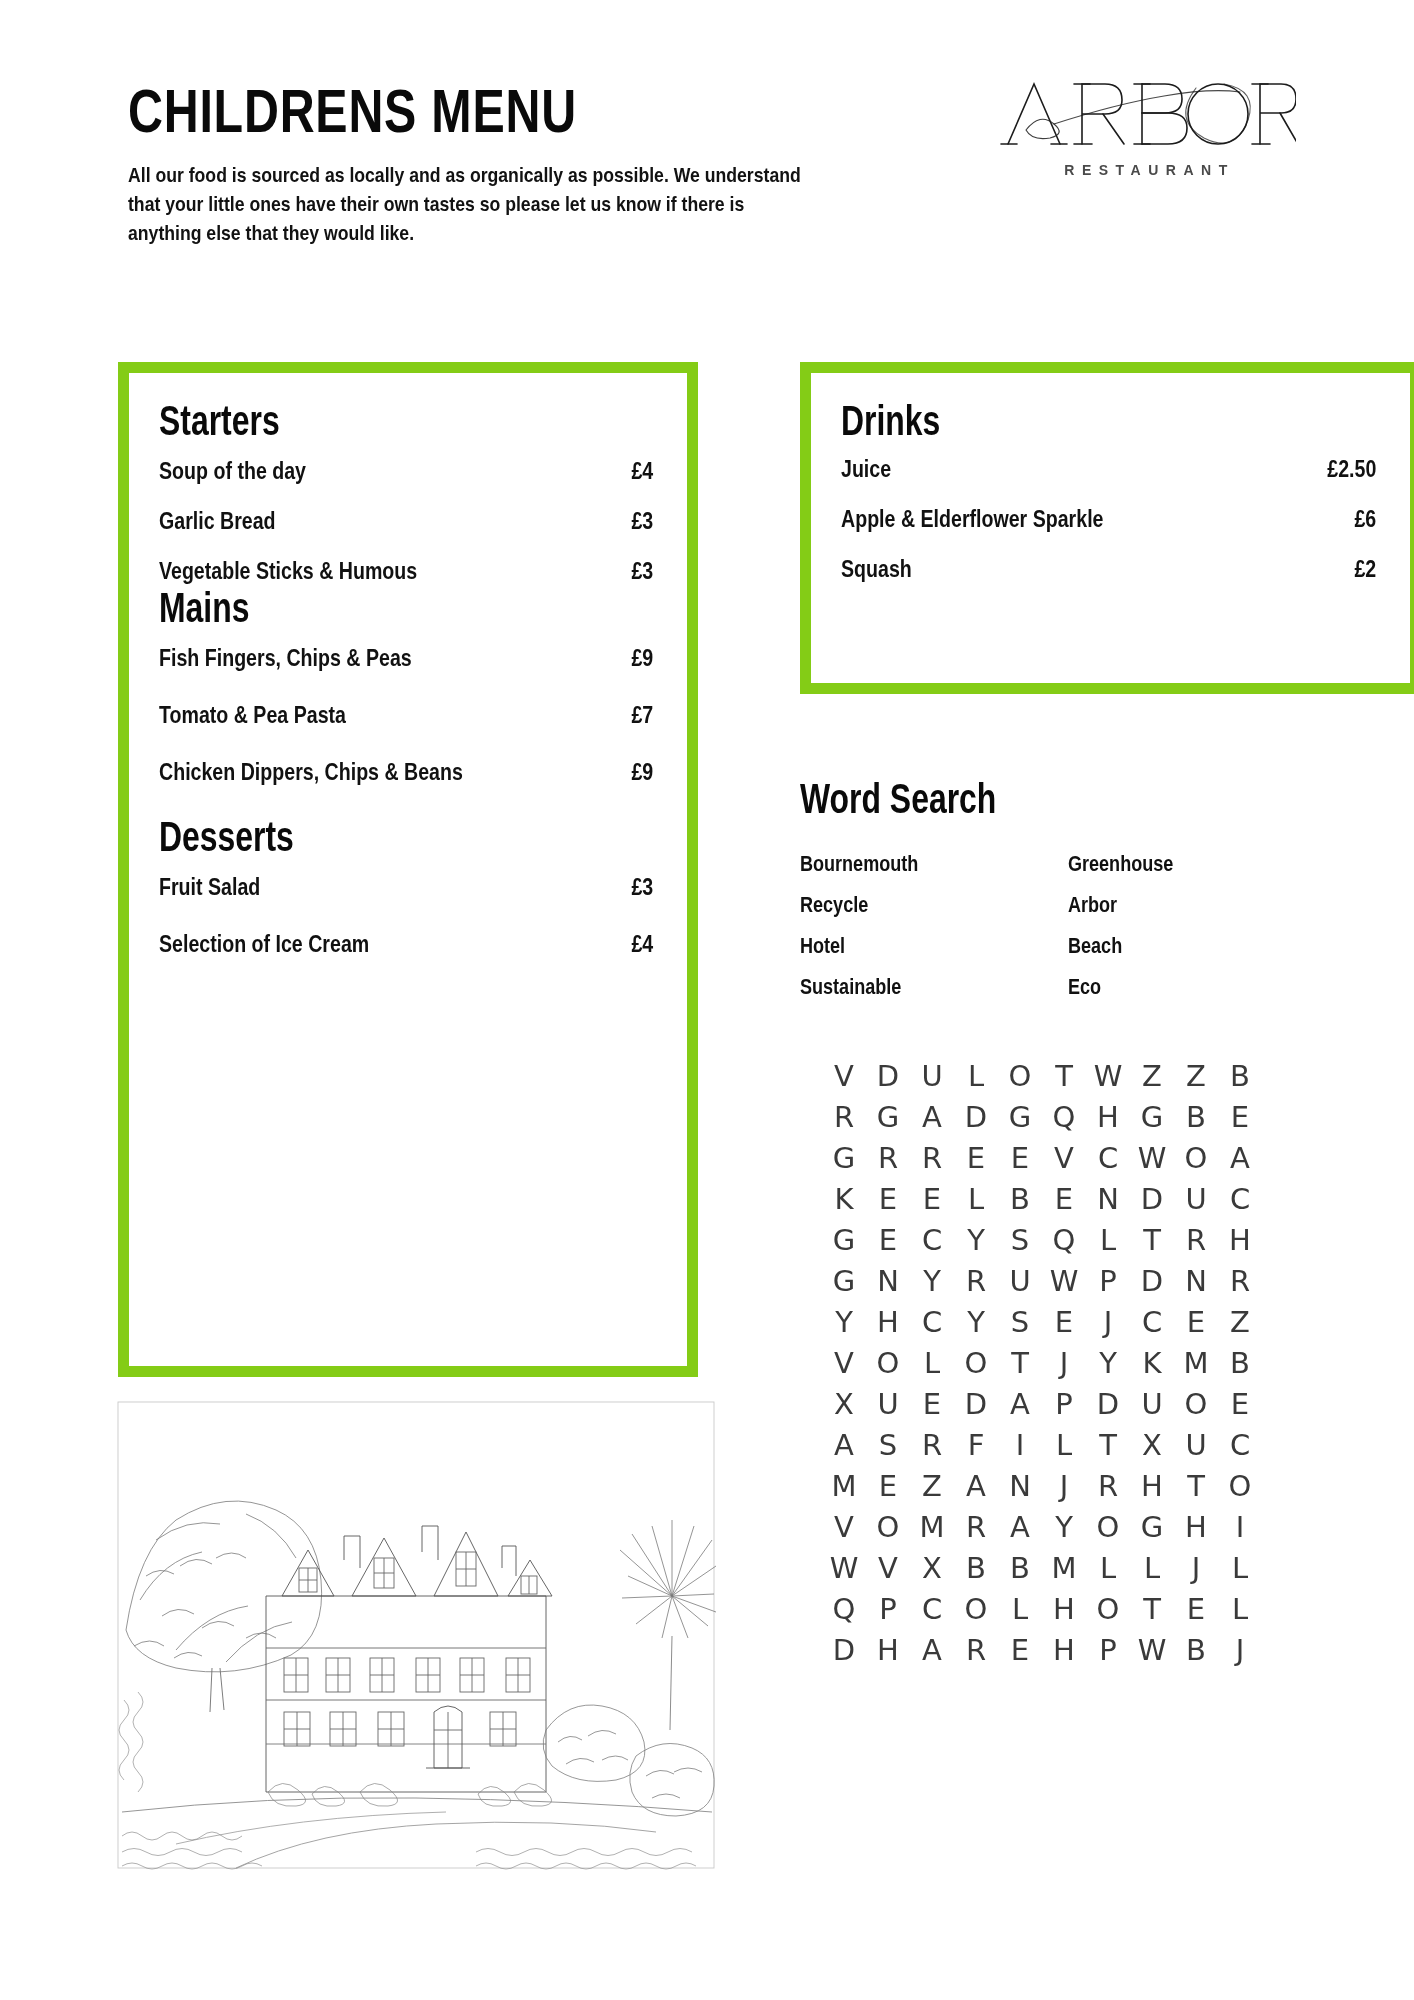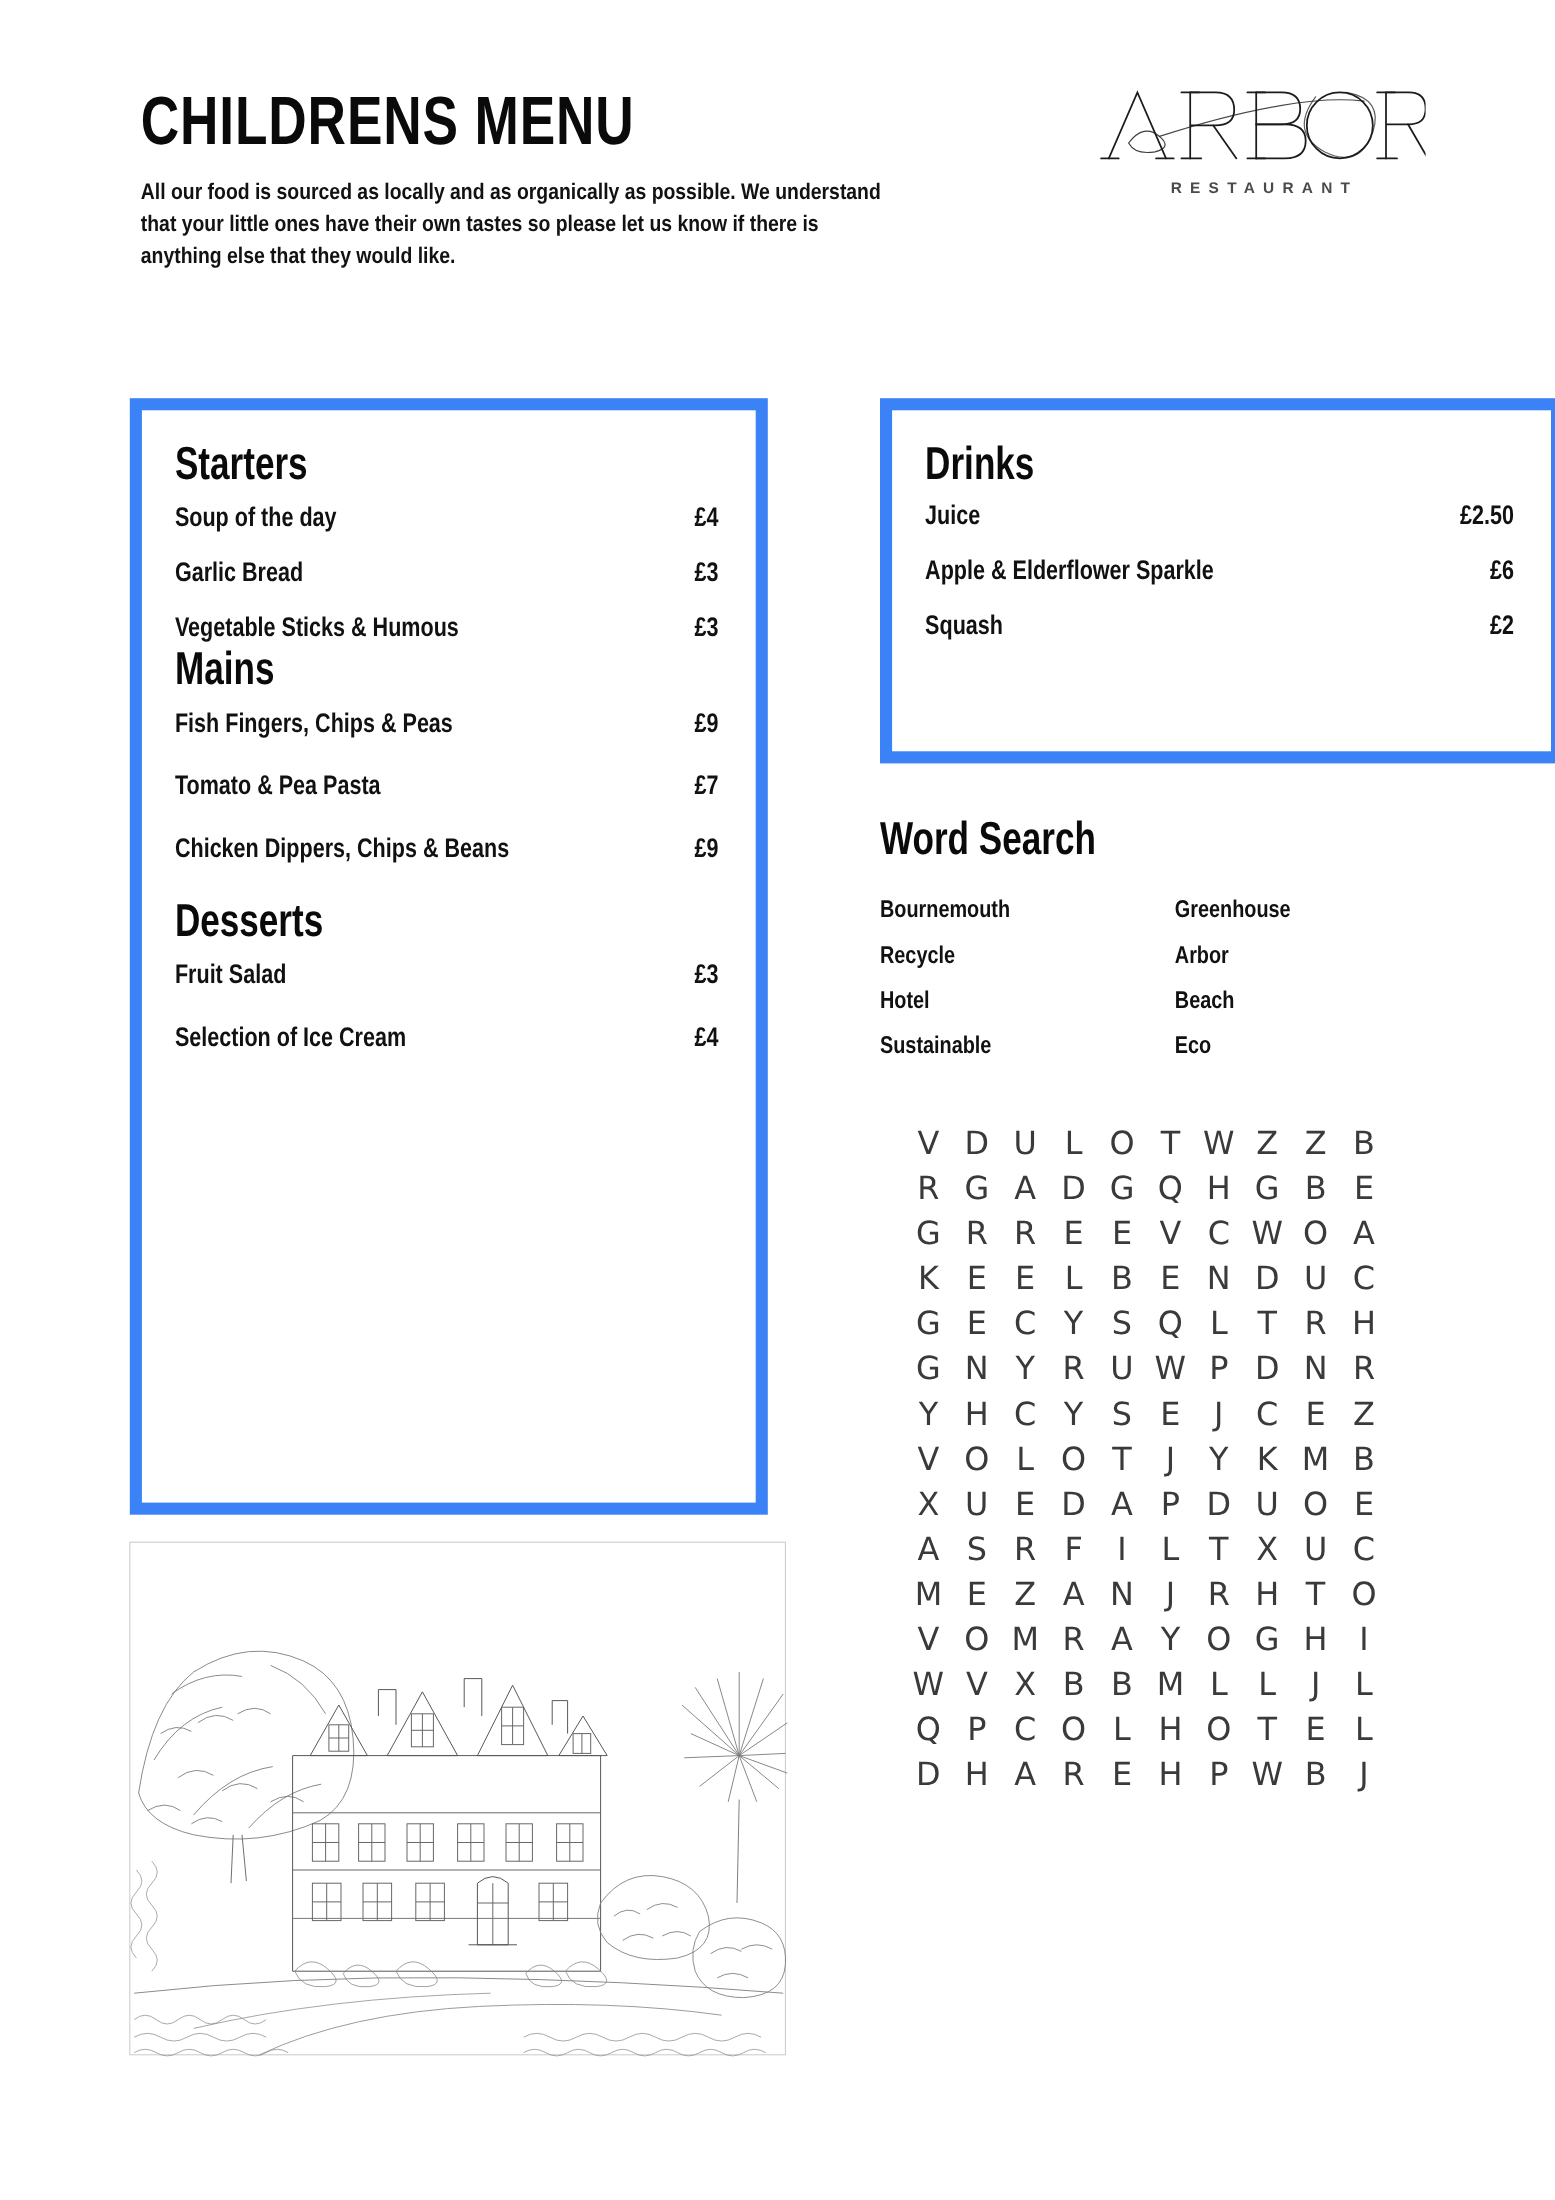--- a/index.html
+++ b/index.html
@@ -77,21 +77,21 @@
     color: #4a4a4a;
     text-align: center;
     margin-top: 2px;
     padding-left: 7px;
     font-weight: bold;
   }
 
   
   .box {
     position: absolute;
-    border: 11px solid #3b82f6;
+    border: 11px solid #84cc16;
     background: #ffffff;
   }
 
   #starters-box {
     left: 118px;
     top: 362px;
     width: 580px;
     height: 1015px;
   }
 
@@ -149,21 +149,21 @@
     transform-origin: right center;
   }
 
   
   .menu-list.loose .menu-row { margin-bottom: 29px; }
 
   
   #wordsearch {
     position: absolute;
     left: 800px;
-    top: 738px;
+    top: 775px;
     width: 560px;
   }
 
   .ws-title {
     font-family: "Liberation Sans", sans-serif;
     font-weight: bold;
     font-size: 42px;
     color: #0a0a0a;
     display: block;
     transform: scaleX(0.76);

